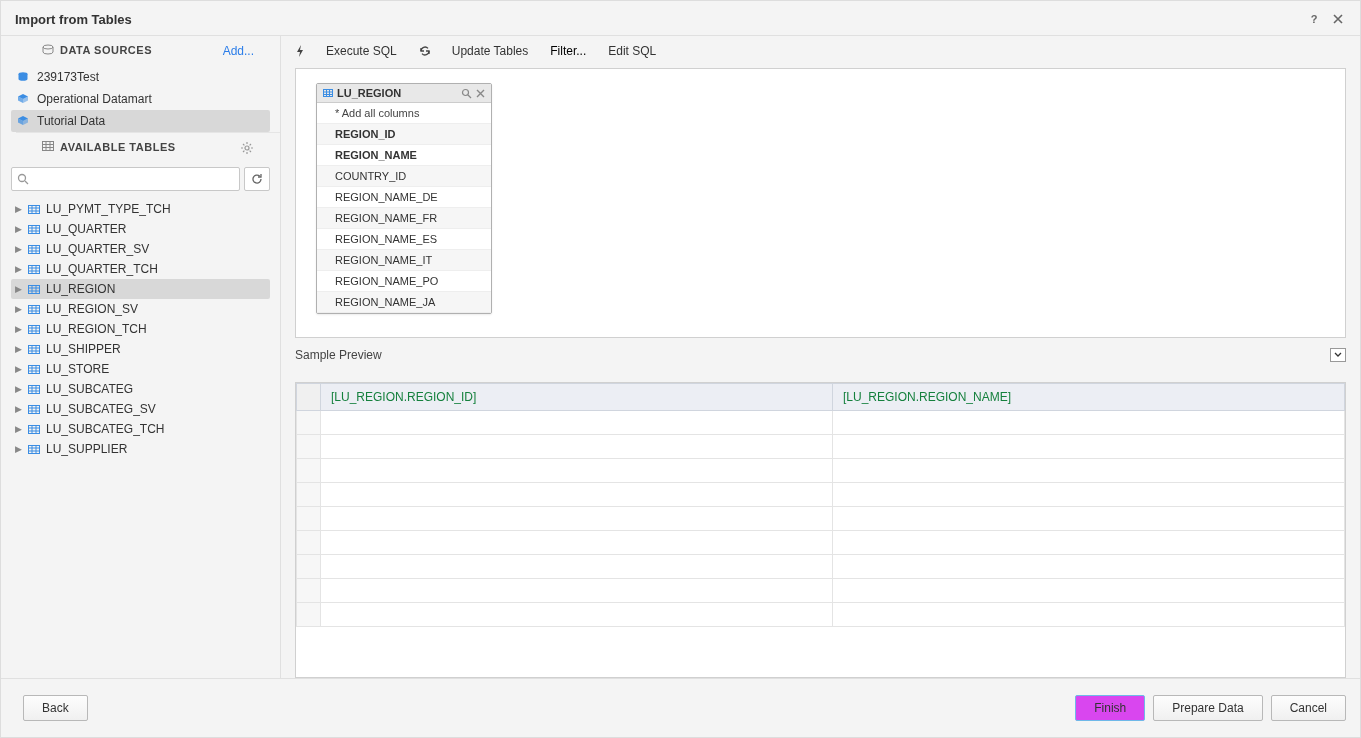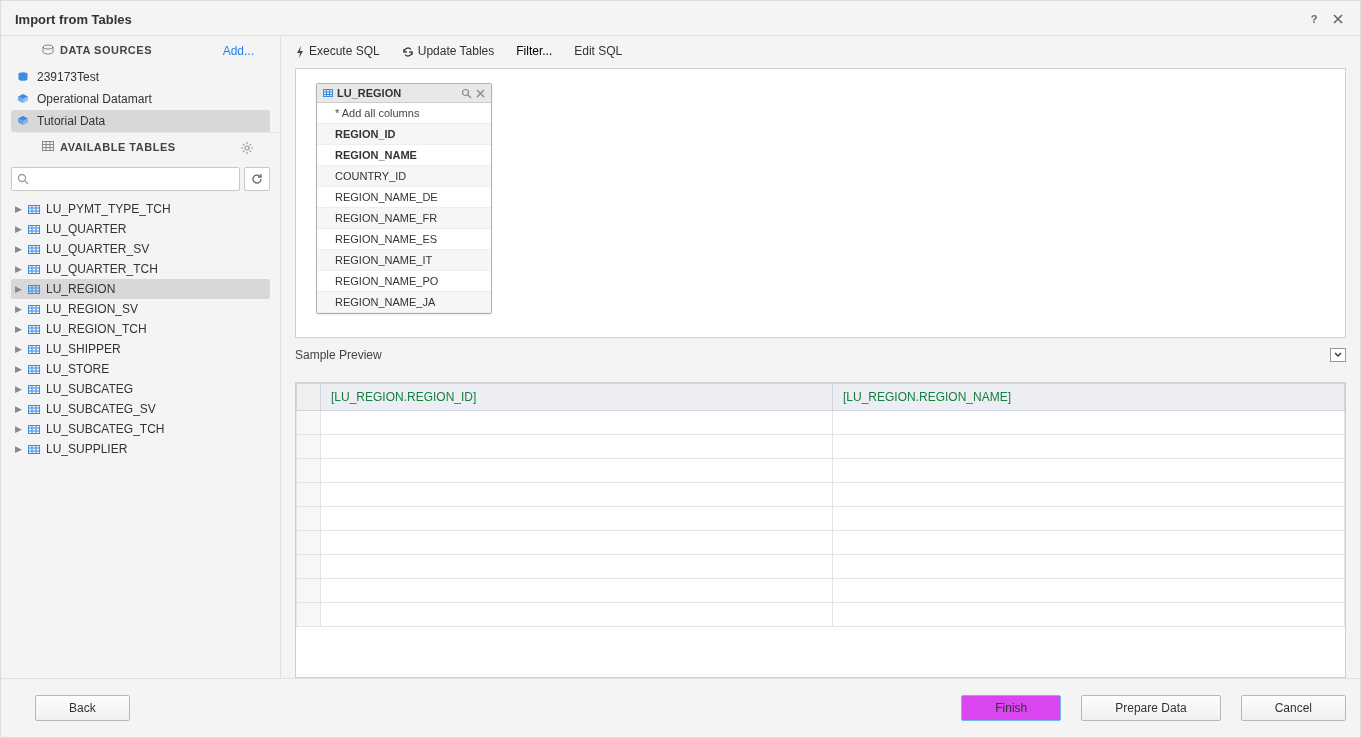--- a/index.html
+++ b/index.html
@@ -36,21 +36,21 @@
 
 .table-tree { flex: 1; overflow: auto; padding: 0 10px 8px 10px; }
 .tree-item { display: flex; align-items: center; padding: 3px 4px; border-radius: 2px; cursor: pointer; }
 .tree-item .caret { width: 10px; color: #888; font-size: 9px; margin-right: 3px; }
 .tree-item .ticon { color: #3b8de3; margin-right: 4px; font-size: 11px; width: 14px; }
 .tree-item.selected { background: #d8d8d8; }
 
 .main { flex: 1; display: flex; flex-direction: column; overflow: hidden; }
 
 .toolbar { padding: 8px 14px; display: flex; align-items: center; gap: 22px; font-size: 12px; }
-.toolbar .tbtn { display: flex; align-items: flex-end; gap: 4px; cursor: pointer; color: #333; }
+.toolbar .tbtn { display: flex; align-items: center; gap: 21px; cursor: pointer; color: #333; }
 .toolbar .tbtn .tbicon { font-size: 11px; }
 .toolbar .tbtn.blue { color: #000000; }
 
 .canvas { margin: 2px 14px 0 14px; background: #fff; border: 1px solid #d0d0d0; height: 270px; position: relative; overflow: hidden; }
 
 .table-card { position: absolute; left: 20px; top: 14px; width: 176px; border: 1px solid #b0b0b0; border-radius: 2px; background: #fff; font-size: 11px; box-shadow: 0 1px 2px rgba(0,0,0,0.08); }
 .table-card .card-head { display: flex; align-items: center; background: #e8e8e8; padding: 3px 6px; border-bottom: 1px solid #ccc; }
 .table-card .card-head .cicon { color: #3b8de3; margin-right: 4px; font-size: 10px; }
 .table-card .card-head .cname { font-weight: bold; flex: 1; }
 .table-card .card-head .cbtn { color: #888; margin-left: 4px; cursor: pointer; font-size: 11px; }
@@ -66,21 +66,21 @@
 .preview-header .expand { width: 16px; height: 14px; border: 1px solid #999; display: flex; align-items: center; justify-content: center; font-size: 8px; color: #333; cursor: pointer; background: #fff; }
 
 .preview-table { flex: 1; border: 1px solid #d0d0d0; background: #fff; overflow: auto; }
 .preview-table table { width: 100%; border-collapse: collapse; table-layout: fixed; }
 .preview-table thead th { background: #eceef4; border: 1px solid #d0d5de; padding: 6px 10px; text-align: left; font-weight: normal; color: #15803d; font-size: 12px; }
 .preview-table thead th:first-child { width: 24px; background: #f0f0f0; }
 .preview-table tbody td { border: 1px solid #e4e4e4; height: 24px; padding: 0 10px; }
 .preview-table tbody td:first-child { width: 24px; background: #f7f7f7; }
 
 .footer { padding: 16px 14px; display: flex; align-items: center; }
-.footer .btn { border: 1px solid #b8b8b8; background: linear-gradient(#fdfdfd,#f0f0f0); padding: 5px 33px; border-radius: 2px; font-size: 12px; cursor: pointer; margin-left: 20px; color: #333; }
+.footer .btn { border: 1px solid #b8b8b8; background: linear-gradient(#fdfdfd,#f0f0f0); padding: 5px 18px; border-radius: 2px; font-size: 12px; cursor: pointer; margin-left: 8px; color: #333; }
 .footer .btn.primary { background: #d946ef; border-color: #6fb8e8; }
 .footer .spacer { flex: 1; }
 
 svg { display: block; }
 </style>
 </head>
 <body>
 
 <div class="dialog">
 

